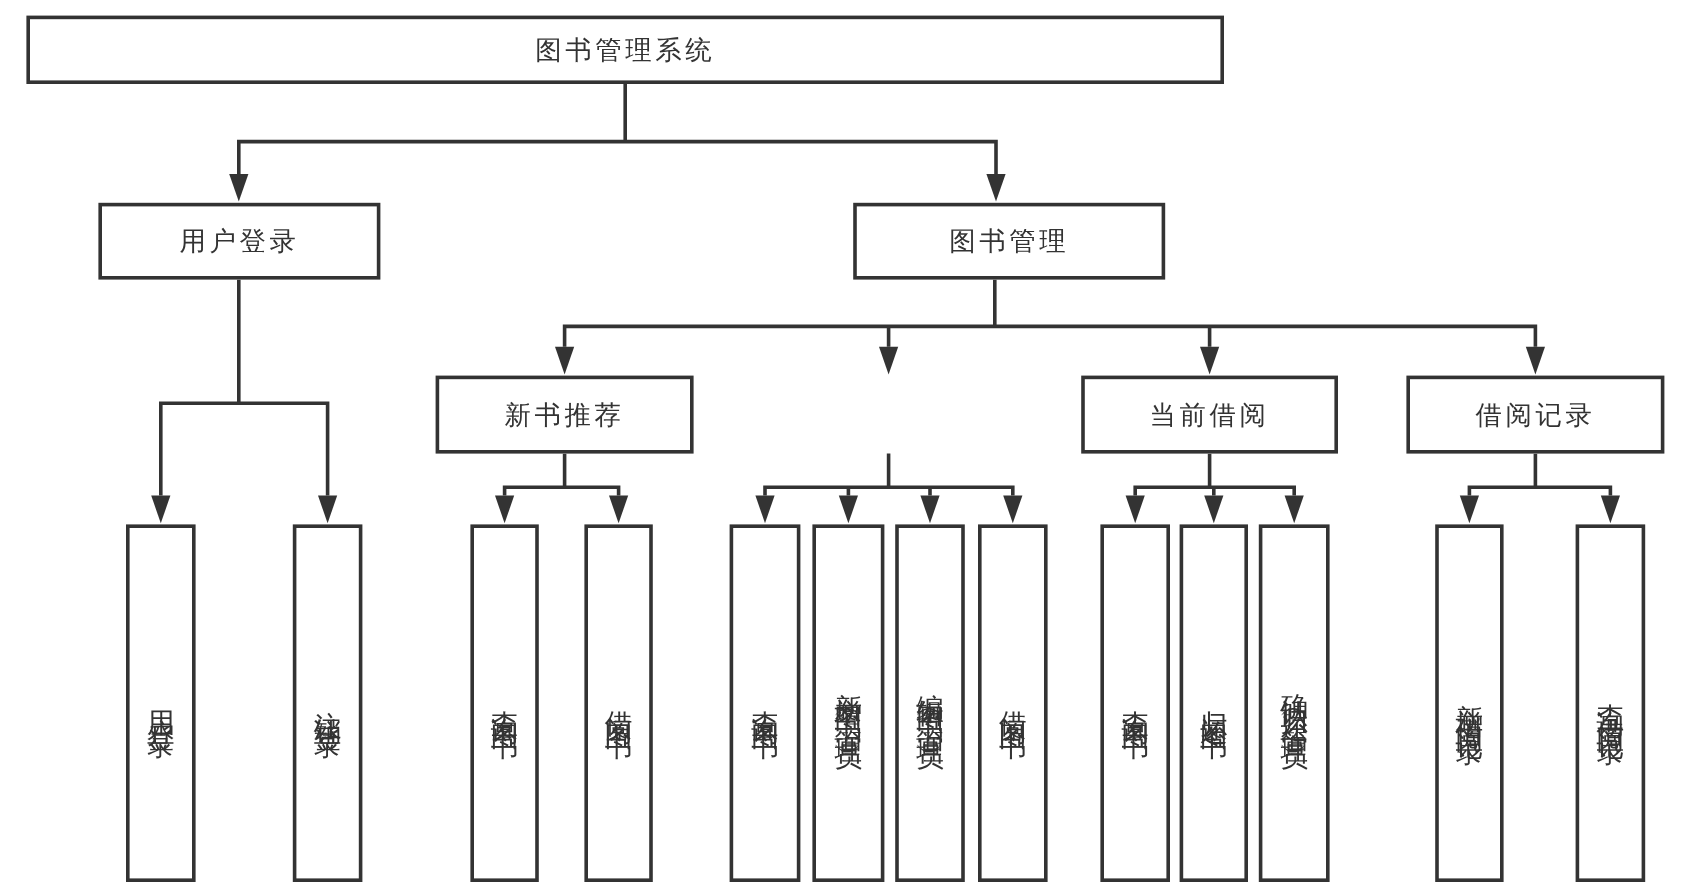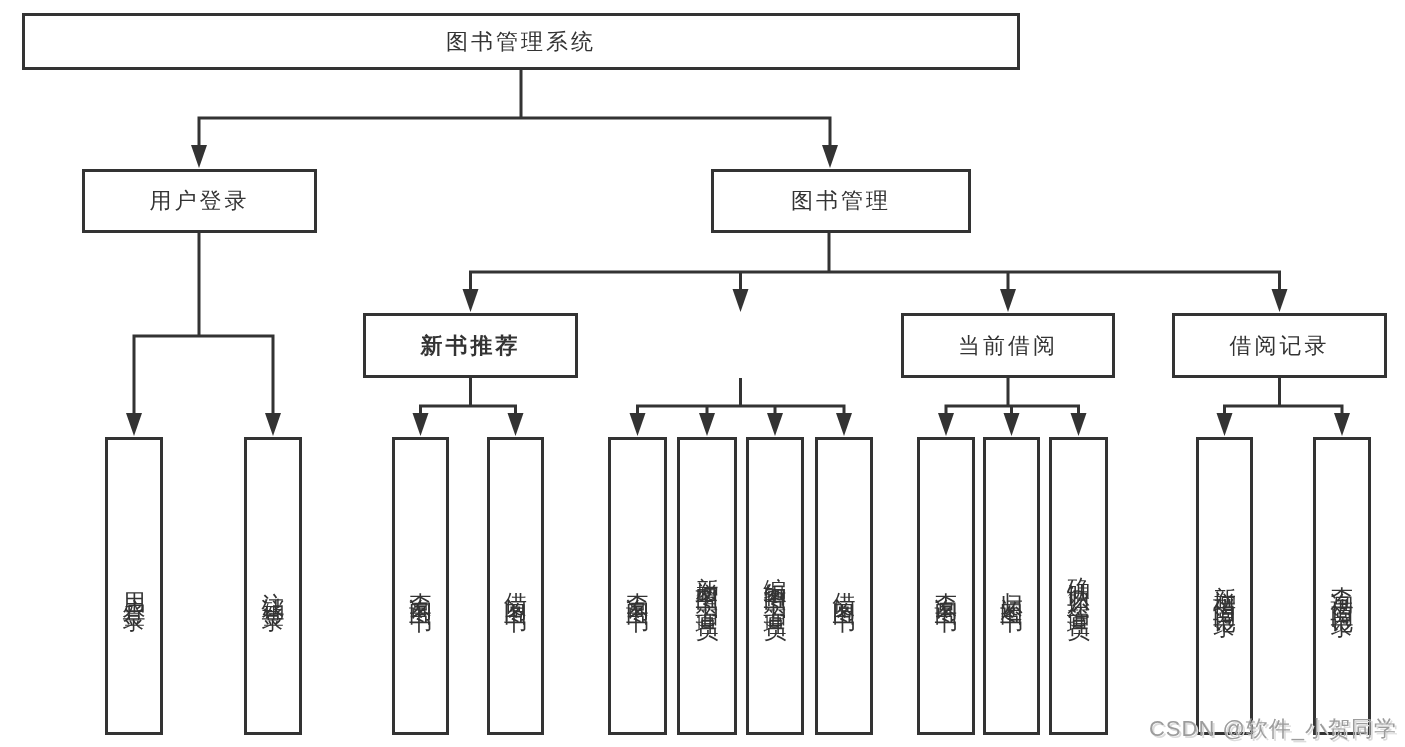--- a/index.html
+++ b/index.html
@@ -95,21 +95,21 @@
     <path d="M1279.5 378 V406 M1224.5 413 V406 H1342 V413"></path>
     <polygon points="1224.5,436 1216.5,413 1232.5,413"></polygon>
     <polygon points="1342,436 1334,413 1350,413"></polygon>
   </svg>
 
   <div class="hbox" style="left:22px;top:13px;width:998px;height:57px;">图书管理系统</div>
 
   <div class="hbox" style="left:82px;top:169px;width:235px;height:64px;">用户登录</div>
   <div class="hbox" style="left:711px;top:169px;width:260px;height:64px;">图书管理</div>
 
-  <div class="hbox" style="left:363px;top:313px;width:215px;height:65px;font-weight:bold;">新书推荐</div>
+  <div class="hbox" style="left:363px;top:313px;width:215px;height:65px;">新书推荐</div>
   <div class="hbox" style="left:1172px;top:313px;width:215px;height:65px;">借阅记录</div>
   <div class="hbox" style="left:901px;top:313px;width:214px;height:65px;">当前借阅</div>
 
   <div class="vbox" style="left:105px;top:437px;width:58px;height:298px;">
     <span>用户登录</span>
   </div>
   <div class="vbox" style="left:244px;top:437px;width:58px;height:298px;">
     <span>注销登录</span>
   </div>
 
@@ -143,15 +143,14 @@
     <span>确认归还（管理员）</span>
   </div>
 
   <div class="vbox" style="left:1196px;top:437px;width:57px;height:298px;">
     <span>新增借阅记录</span>
   </div>
   <div class="vbox" style="left:1313px;top:437px;width:58px;height:298px;">
     <span>查询借阅记录</span>
   </div>
 
-  <div class="watermark">CSDN @软件_小贺同学</div>
 
 </div>
 
 </body></html>

